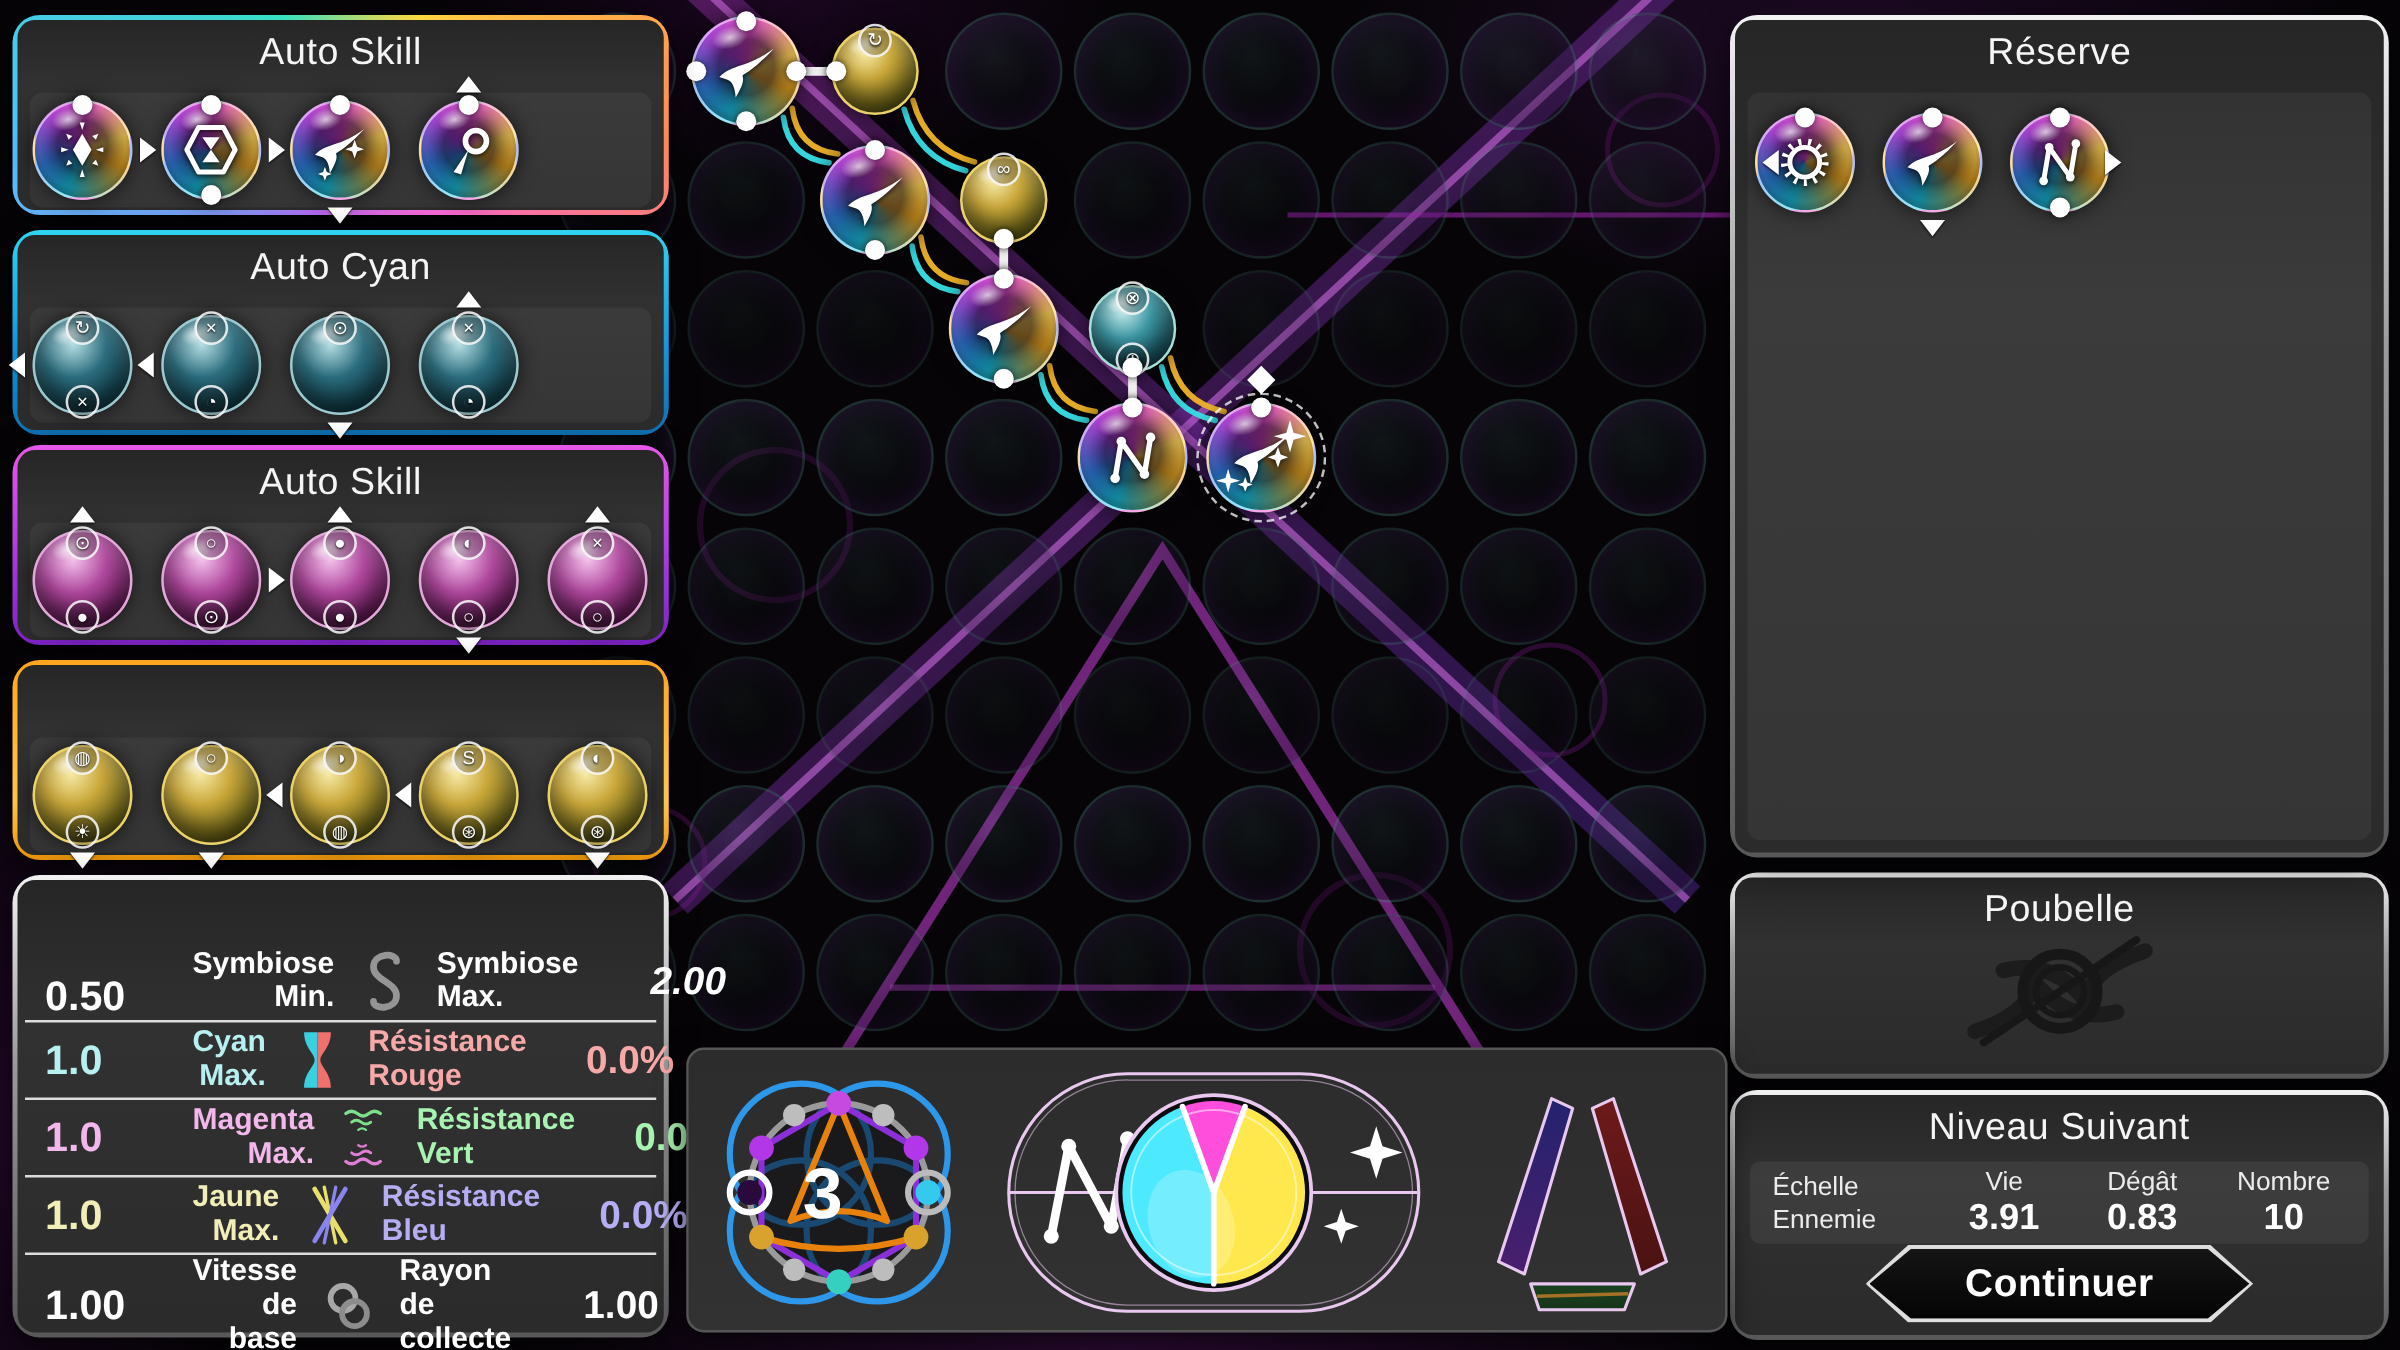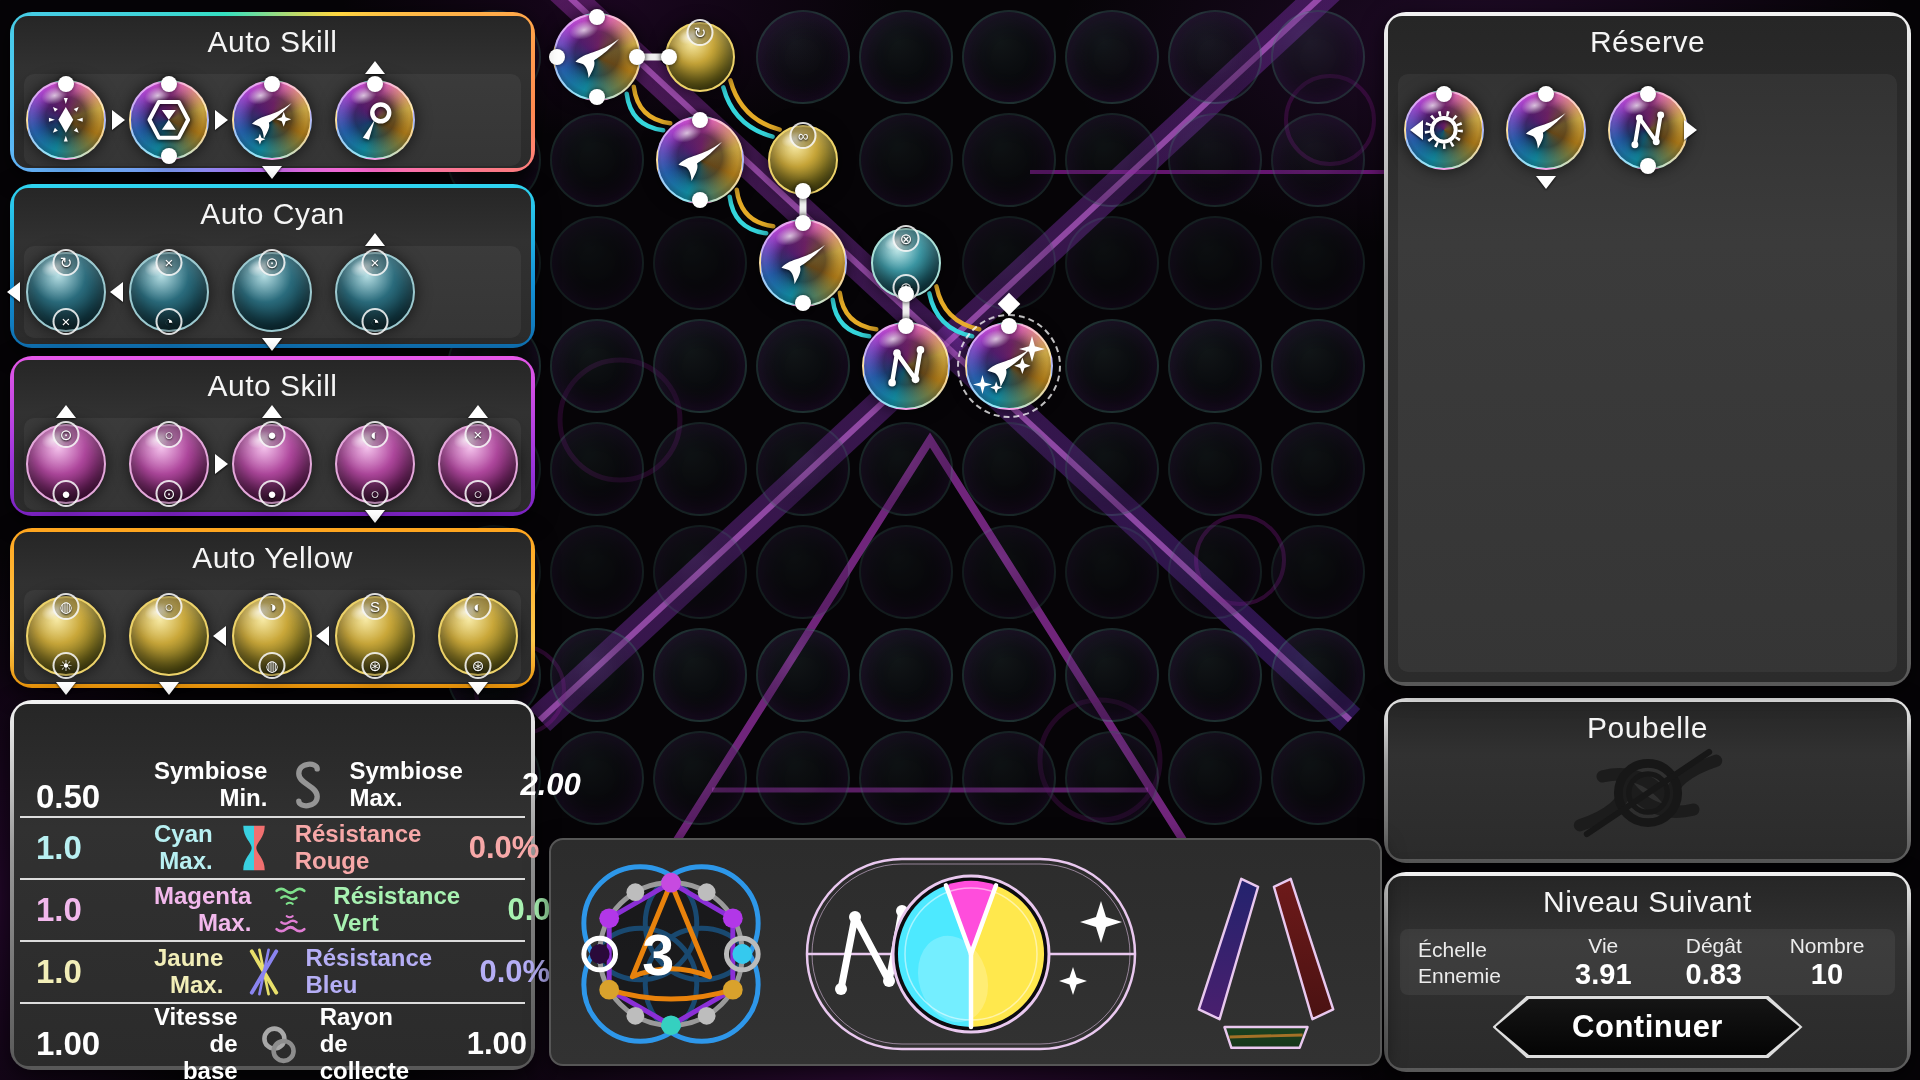--- a/index.html
+++ b/index.html
@@ -439,21 +439,20 @@
           <div class="orb-wrap" style="height: 80px; width: 80px; left: 424px; top: 64px;">
             <div class="orb st-mag sz80"></div>
             <div class="badge top">×</div>
             <div class="badge bottom">○</div>
             <div class="tri tri-up"></div>
           </div>
         </div>
       </div>
       <div class="panel b-orange" style="left: 10px; top: 528px; width: 525px; height: 160px;">
         <div class="panel-inner">
-          <div class="ptitle">Auto Yellow</div>
           <div class="strip" style="top: 58px; height: 92px;"></div>
           <div class="orb-wrap" style="height: 80px; width: 80px; left: 12px; top: 64px;">
             <div class="orb st-gold sz80"></div>
             <div class="badge top">◍</div>
             <div class="badge bottom">☀</div>
             <div class="tri tri-down"></div>
           </div>
           <div class="orb-wrap" style="height: 80px; width: 80px; left: 115px; top: 64px;">
             <div class="orb st-gold sz80"></div>
             <div class="badge top">○</div>

